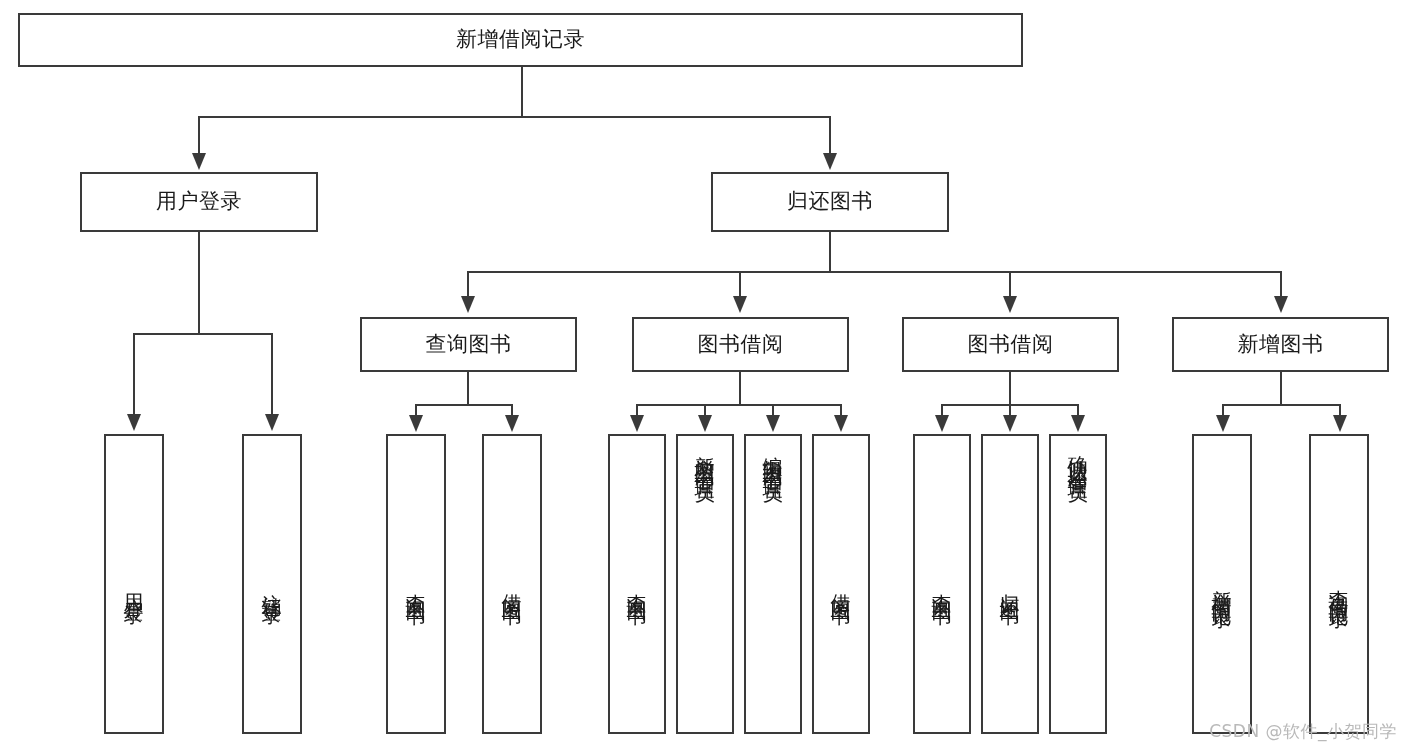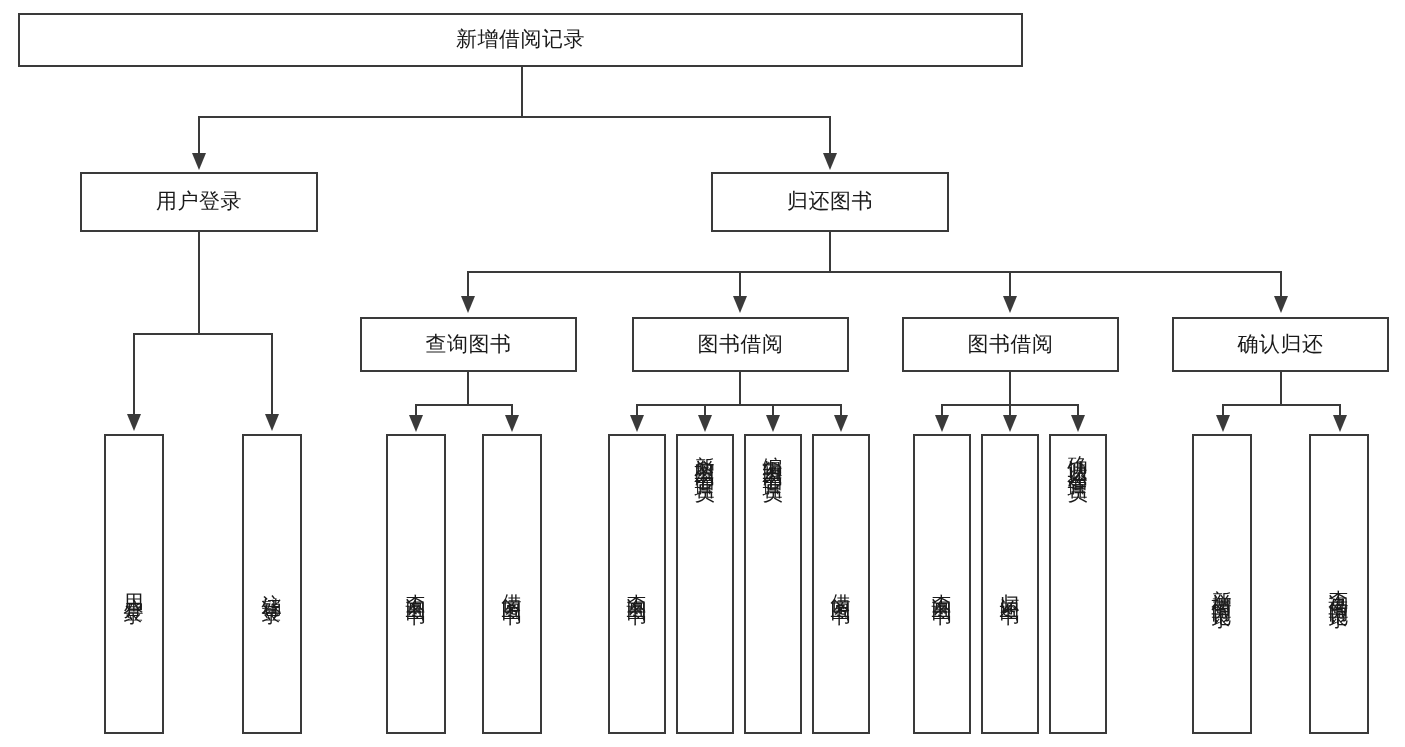--- a/index.html
+++ b/index.html
@@ -127,21 +127,21 @@
   <div class="node horiz" style="left:360px; top:317px; width:217px; height:55px;">
     <span class="label">查询图书</span>
   </div>
   <div class="node horiz" style="left:632px; top:317px; width:217px; height:55px;">
     <span class="label">图书借阅</span>
   </div>
   <div class="node horiz" style="left:902px; top:317px; width:217px; height:55px;">
     <span class="label">图书借阅</span>
   </div>
   <div class="node horiz" style="left:1172px; top:317px; width:217px; height:55px;">
-    <span class="label">确认归还</span>
+    <span class="label">新增图书</span>
   </div>
 
   <div class="vline" style="left:467px; top:372px; height:33px;"></div>
   <div class="hline" style="left:415px; top:404px; width:97px;"></div>
   <div class="vline" style="left:415px; top:404px; height:12px;"></div>
   <div class="vline" style="left:511px; top:404px; height:12px;"></div>
   <div class="arrow" style="left:409px; top:415px;"></div>
   <div class="arrow" style="left:505px; top:415px;"></div>
 
   <div class="vline" style="left:739px; top:372px; height:33px;"></div>
@@ -208,14 +208,15 @@
     <span class="label">确认归还（管理员）</span>
   </div>
 
   <div class="node vert bottomish" style="left:1192px; top:434px; width:60px; height:300px;">
     <span class="label">新增借阅记录</span>
   </div>
   <div class="node vert bottomish" style="left:1309px; top:434px; width:60px; height:300px;">
     <span class="label">查询借阅记录</span>
   </div>
 
+  <div id="watermark">CSDN @软件_小贺同学</div>
 
 </div>
 
 </body></html>

